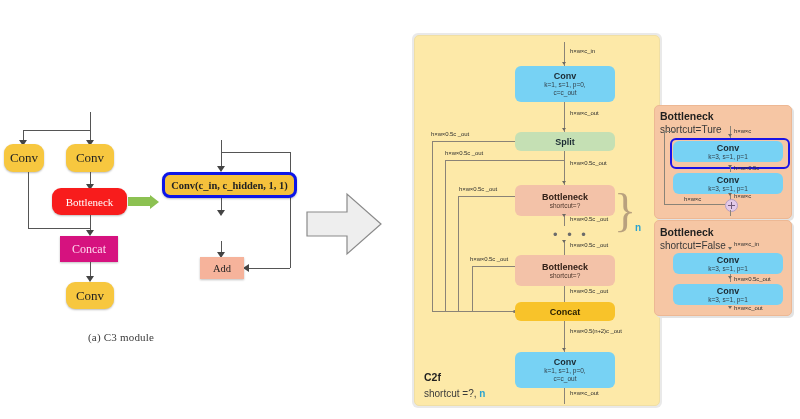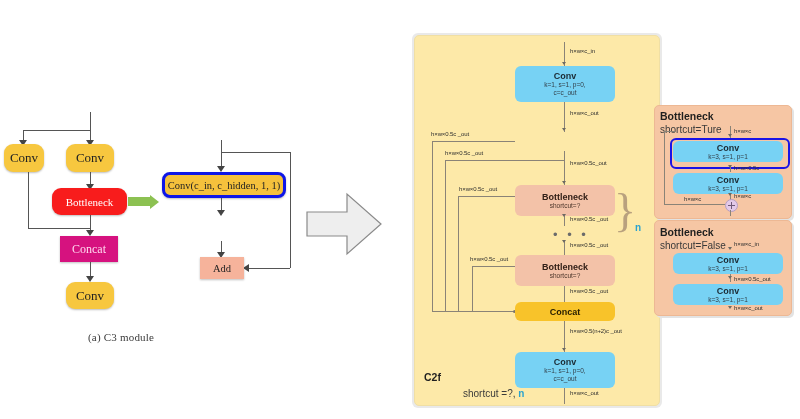--- a/index.html
+++ b/index.html
@@ -138,21 +138,21 @@
     <div class="head" style="left:22px;top:-2.5px;"></div>
   </div>
 
   <div class="ln lnv" style="left:221px;top:140px;height:30px;"></div>
   <div class="ln lnh" style="left:221px;top:152px;width:69px;"></div>
   <div class="ln lnv" style="left:290px;top:152px;height:116px;"></div>
   <div class="ln lnh" style="left:248px;top:268px;width:42px;"></div>
   <div class="arrowlf" style="left:243px;top:264px;"></div>
   <div class="arrowdn" style="left:217px;top:166px;"></div>
 
-  <div class="node l-convwide bluebox" style="left:162px;top:172px;width:124px;height:26px;">Conv(c_in, c_hidden, 1, 1)</div>
+  <div class="node l-convwide bluebox" style="left:162px;top:172px;width:135px;height:26px;font-weight:bold;">Conv(c_in, c_hidden, 1, 1)</div>
 
   <div class="ln lnv" style="left:221px;top:198px;height:16px;"></div>
   <div class="arrowdn" style="left:217px;top:210px;"></div>
 
 
   <div class="ln lnv" style="left:221px;top:241px;height:15px;"></div>
   <div class="arrowdn" style="left:217px;top:252px;"></div>
 
   <div class="node l-add" style="left:200px;top:257px;width:44px;height:22px;">Add</div>
 
@@ -175,20 +175,23 @@
   <div class="rbox conv-box" style="left:115px;top:66px;width:100px;height:36px;">
     <div class="rtitle">Conv</div>
     <div class="rsub">k=1, s=1, p=0,</div>
     <div class="rsub">c=c_out</div>
   </div>
 
   <div class="wire wirev" style="left:164px;top:102px;height:30px;"></div>
   <div class="tick" style="left:161.5px;top:128px;"></div>
   <div class="dim" style="left:170px;top:110px;">h×w×c_out</div>
 
+  <div class="rbox split-box" style="left:115px;top:132px;width:100px;height:19px;">
+    <div class="rtitle">Split</div>
+  </div>
 
   <div class="wire wireh" style="left:32px;top:141px;width:83px;"></div>
   <div class="wire wirev" style="left:32px;top:141px;height:170px;"></div>
   <div class="wire wireh" style="left:32px;top:311px;width:83px;"></div>
   <div class="dim" style="left:31px;top:131px;">h×w×0.5c _out</div>
 
   <div class="wire wireh" style="left:45px;top:160px;width:119px;"></div>
   <div class="wire wirev" style="left:45px;top:160px;height:151px;"></div>
   <div class="wire wireh" style="left:45px;top:311px;width:70px;"></div>
   <div class="dim" style="left:45px;top:150px;">h×w×0.5c _out</div>
@@ -243,21 +246,21 @@
   <div class="rbox conv-box" style="left:115px;top:352px;width:100px;height:36px;">
     <div class="rtitle">Conv</div>
     <div class="rsub">k=1, s=1, p=0,</div>
     <div class="rsub">c=c_out</div>
   </div>
 
   <div class="wire wirev" style="left:164px;top:388px;height:16px;"></div>
   <div class="dim" style="left:170px;top:390px;">h×w×c_out</div>
 
   <div class="card-title" style="left:24px;top:371px;text-align:center;">C2f</div>
-  <div class="card-sub" style="left:24px;top:388px;margin-left:39px;">
+  <div class="card-sub" style="left:24px;top:388px;">
     <span>shortcut =?, </span><span class="n-inline">n</span>
   </div>
 
   <div class="bn-shadow" style="left:256px;top:107px;width:138px;height:114px;"></div>
   <div class="bn-card" style="left:254px;top:105px;width:136px;height:112px;"></div>
 
   <div class="card-title" style="left:260px;top:110px;">Bottleneck</div>
   <div class="card-sub" style="left:260px;top:124px;">shortcut=Ture</div>
 
   <div class="wire wirev" style="left:330px;top:126px;height:14px;"></div>

